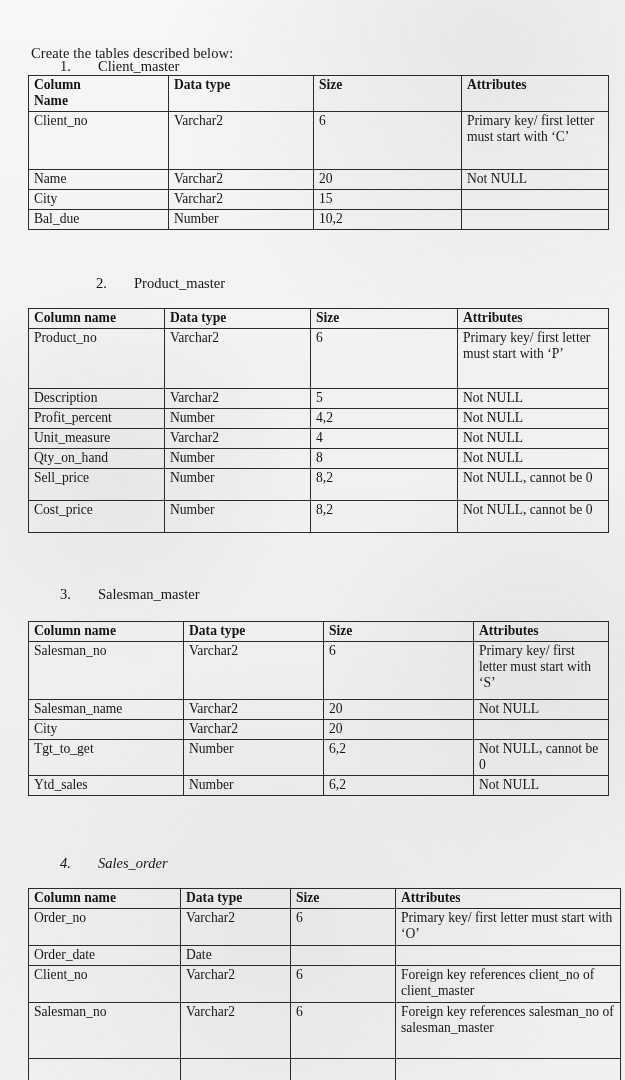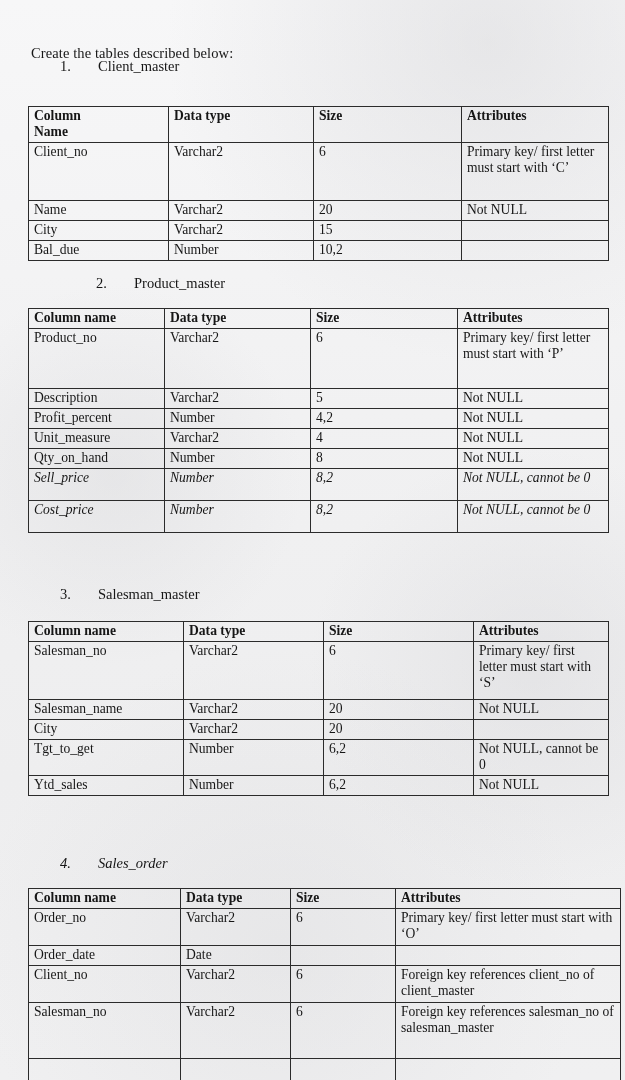--- a/index.html
+++ b/index.html
@@ -64,21 +64,21 @@
     font-weight: normal;
   }
   table.tbl th {
     font-weight: bold;
   }
   .cellwrap {
     display: block;
     white-space: pre-line;
   }
   
-  #table-client-master { left: 28px; top: 106px; width: 580px; }
+  #table-client-master { left: 28px; top: 75px; width: 580px; }
   #table-client-master col.c1 { width: 140px; }
   #table-client-master col.c2 { width: 145px; }
   #table-client-master col.c3 { width: 148px; }
   #table-client-master col.c4 { width: 147px; }
   
   #table-product-master { left: 28px; top: 308px; width: 580px; }
   #table-product-master col.c1 { width: 136px; }
   #table-product-master col.c2 { width: 146px; }
   #table-product-master col.c3 { width: 147px; }
   #table-product-master col.c4 { width: 151px; }
@@ -90,21 +90,21 @@
   #table-salesman-master col.c4 { width: 135px; }
   
   #table-sales-order { left: 28px; top: 888px; width: 592px; }
   #table-sales-order col.c1 { width: 152px; }
   #table-sales-order col.c2 { width: 110px; }
   #table-sales-order col.c3 { width: 105px; }
   #table-sales-order col.c4 { width: 225px; }
   .t1-row-tall td { height: 54px; }
   .t2-row-tall td { height: 56px; }
   .t3-row-tall td { height: 54px; }
-  .t2-row-mid td { height: 28px; font-style: italic; }
+  .t2-row-mid td { height: 28px; }
   .t3-row-mid td { height: 30px; }
   .t4-row-mid td { height: 33px; }
   .t4-row-tall td { height: 52px; }
   .t4-row-blank td { height: 26px; }
 </style>
 </head>
 <body>
 
 <div class="page"></div>
 

